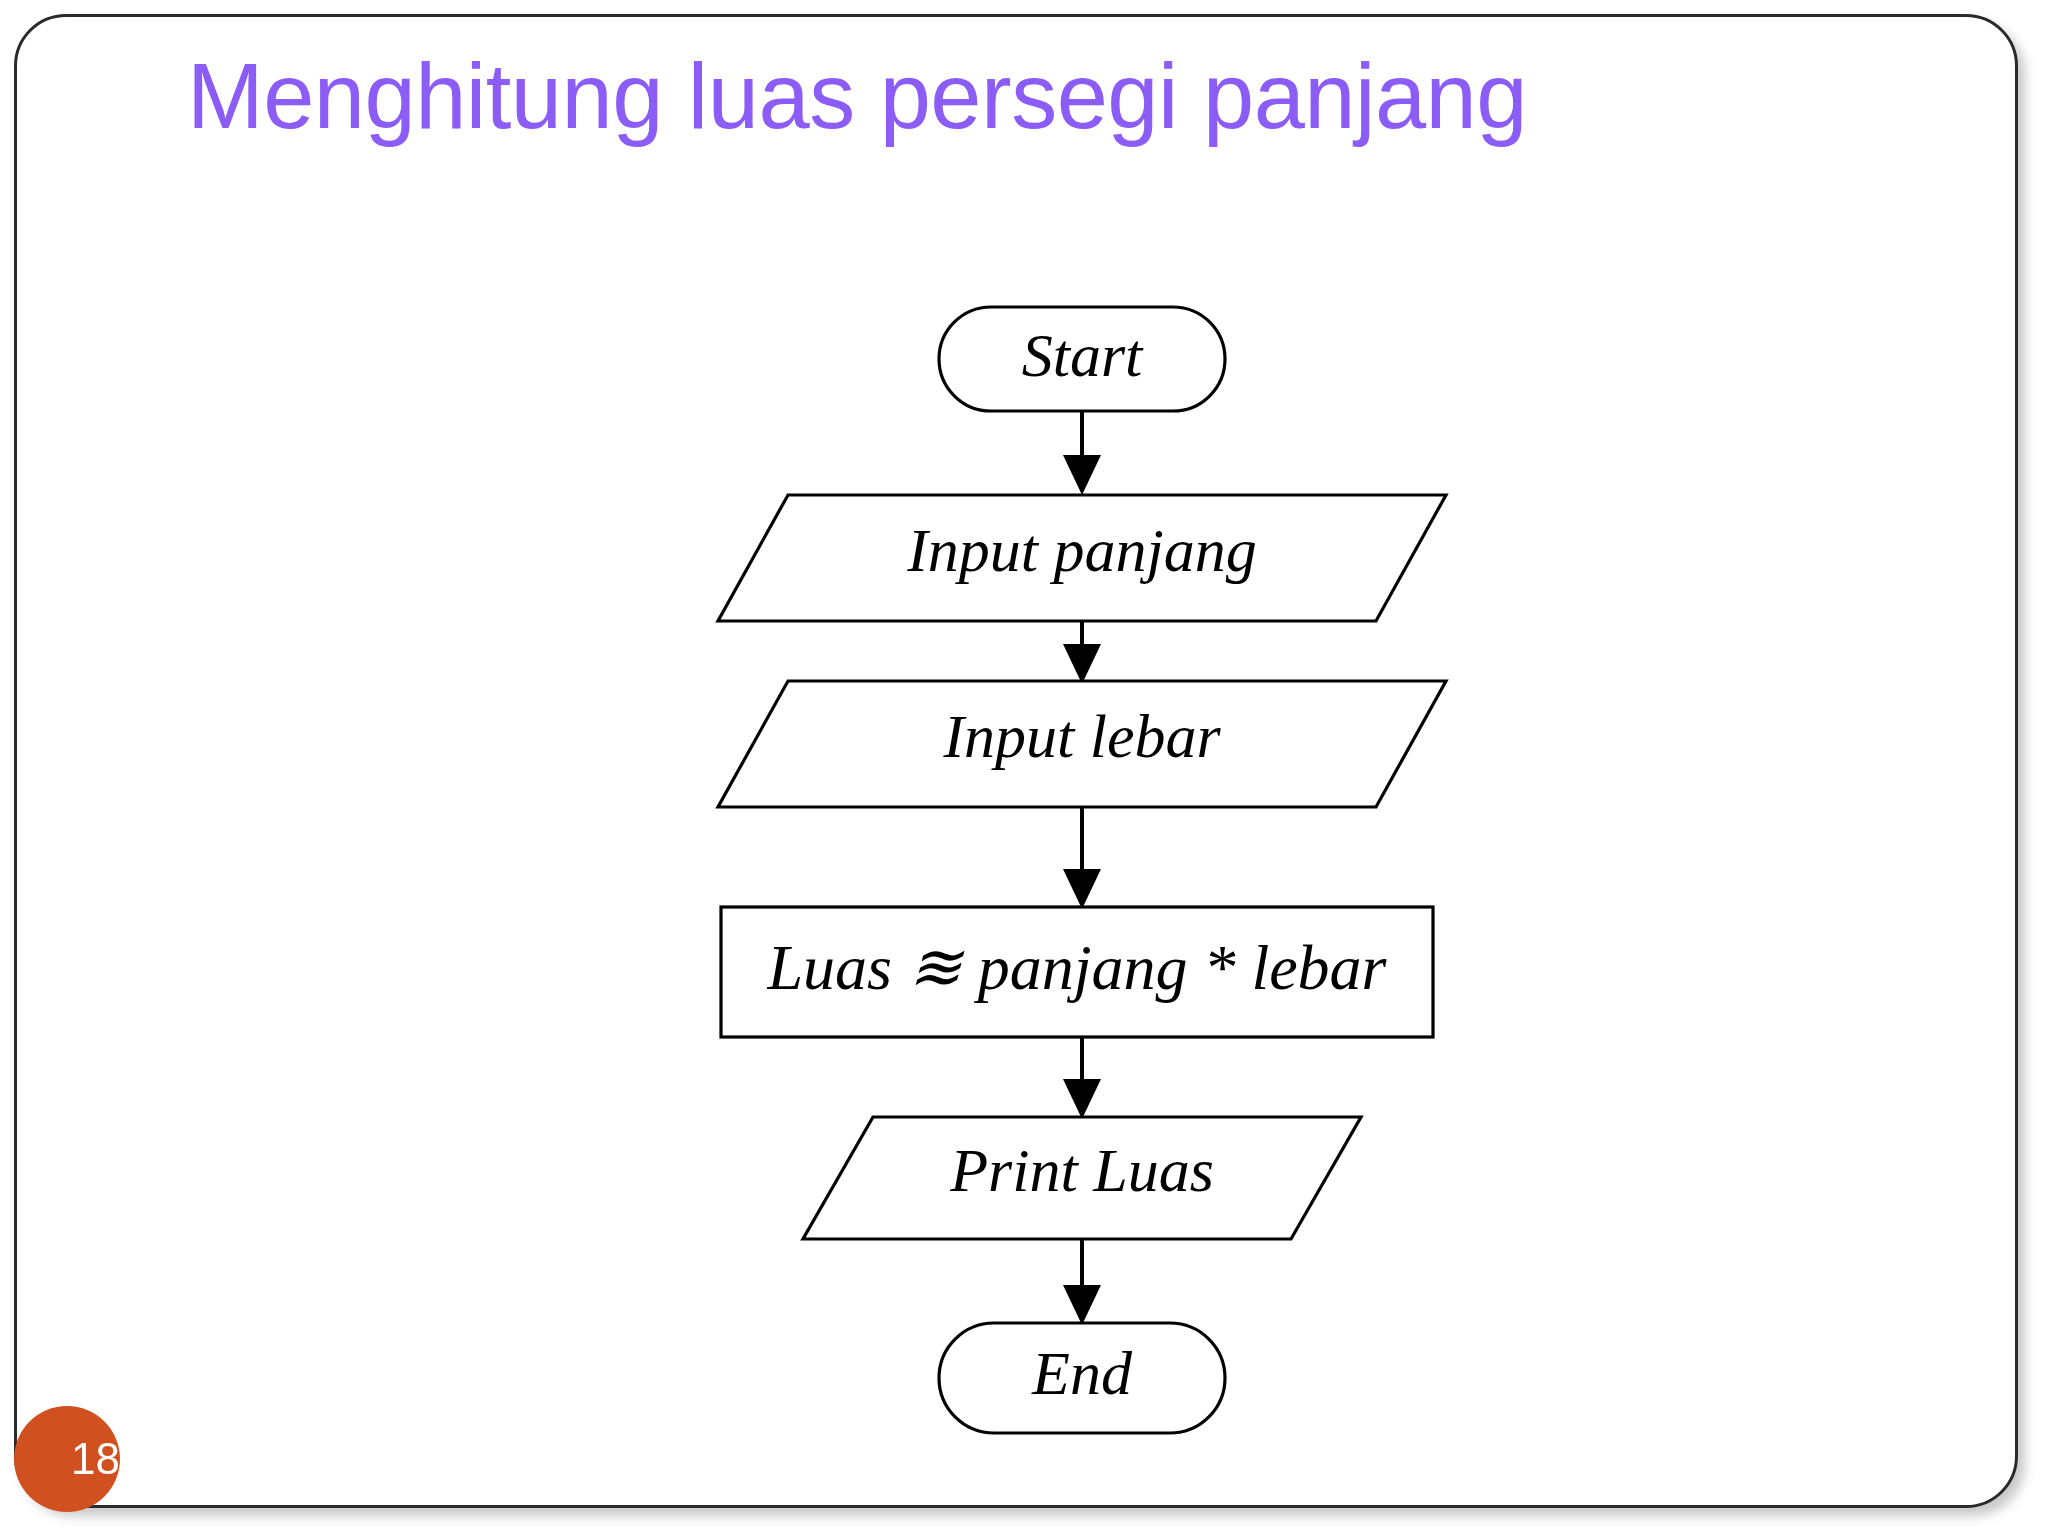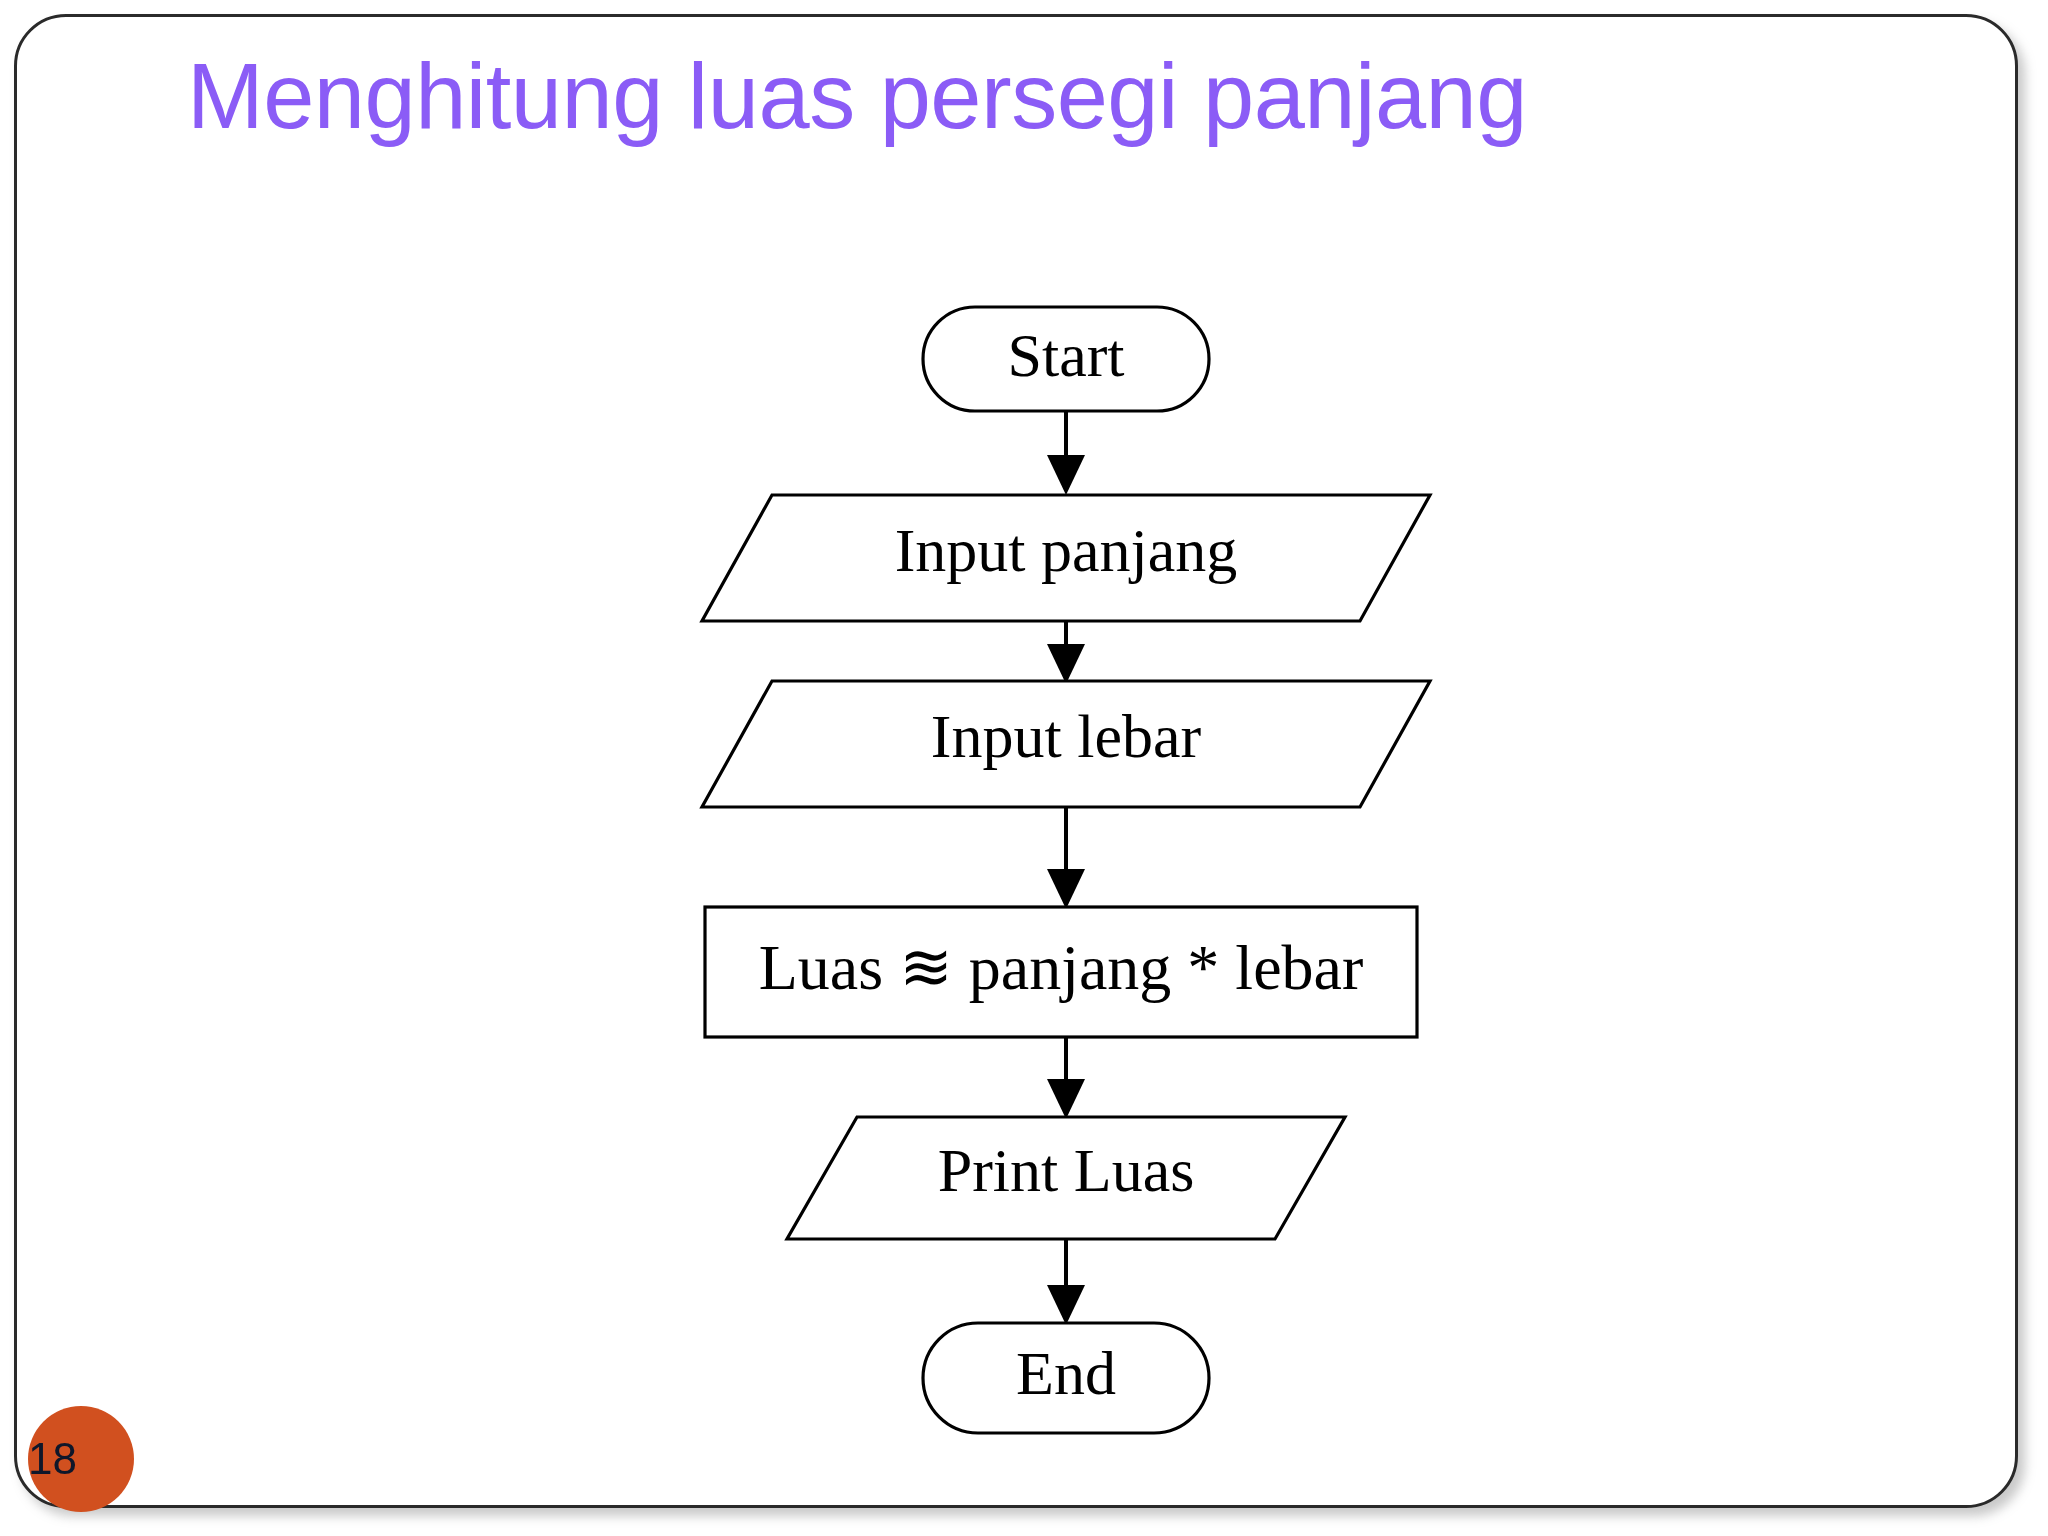--- a/index.html
+++ b/index.html
@@ -40,25 +40,26 @@
     font-size: 92px;
     font-weight: 400;
     letter-spacing: -0.5px;
     white-space: nowrap;
     line-height: 1.2;
   }
 
   
   #flow {
     position: absolute;
-    left: 0;
+    left: 16px;
     top: 0;
     width: 2004px;
     height: 1494px;
     pointer-events: none;
+    font-style: italic;
   }
   #flow svg { display: block; }
 
   .fc-label {
     font-family: "Liberation Serif", "DejaVu Serif", serif;
     fill: #000000;
     font-size: 62px;
     text-anchor: middle;
     dominant-baseline: middle;
   }
@@ -77,30 +78,30 @@
   .fc-line {
     stroke: #000000;
     stroke-width: 4;
     fill: none;
   }
   .fc-head { fill: #000000; stroke: none; }
 
   
   #badge {
     position: absolute;
-    left: 28px;
+    left: 14px;
     top: 1406px;
     width: 106px;
     height: 106px;
     border-radius: 50%;
     background: #d1501f;
-    color: #0f172a;
+    color: #ffffff;
     display: flex;
     align-items: center;
-    justify-content: flex-start;
+    justify-content: flex-end;
     font-family: "Liberation Sans", sans-serif;
     font-size: 44px;
     font-weight: 400;
     z-index: 10;
   }
 </style>
 </head>
 <body>
 
 <div id="slide">

